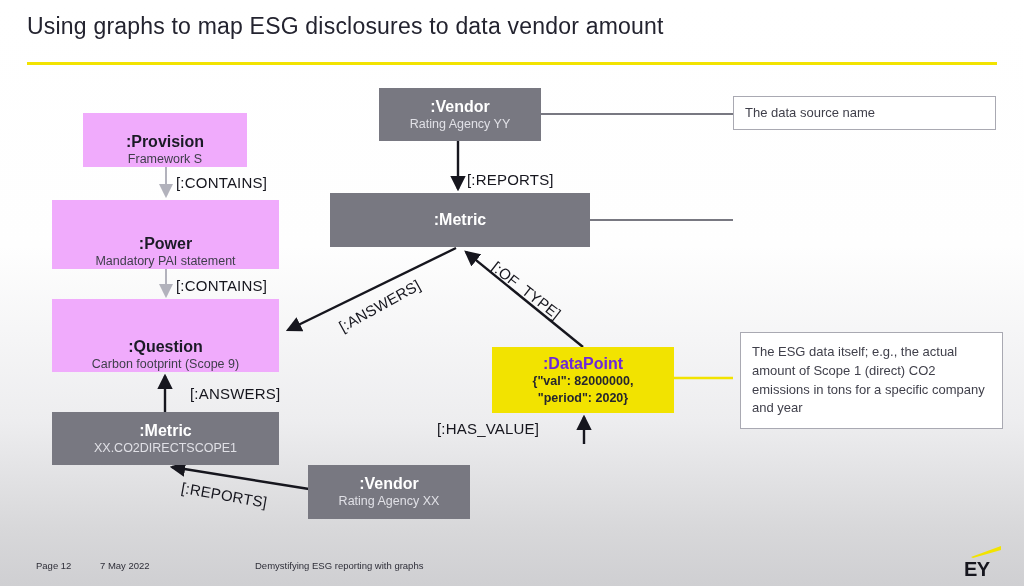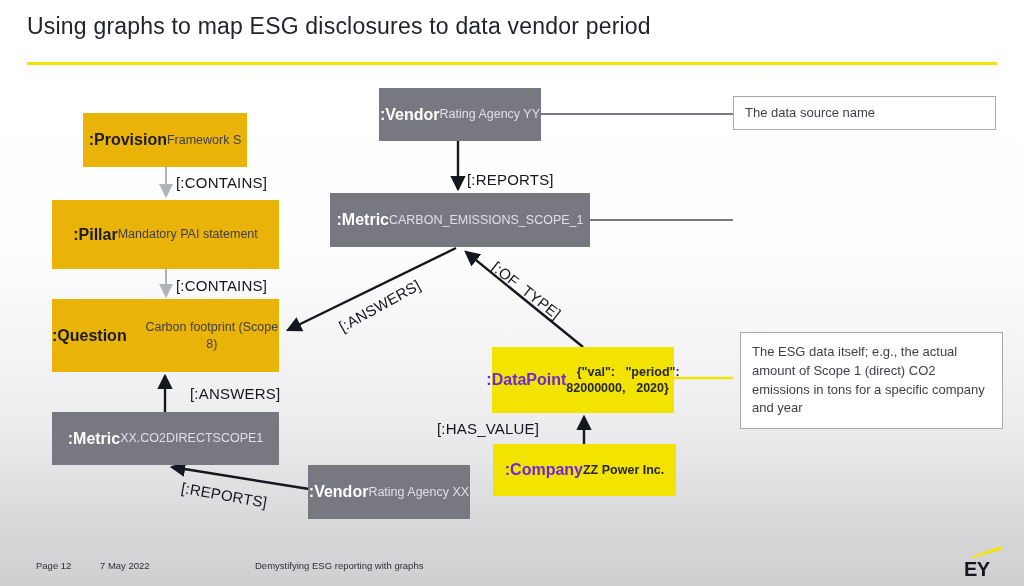--- a/index.html
+++ b/index.html
@@ -15,26 +15,26 @@
   .title {
     position:absolute; left:27px; top:13px; width:940px;
     font-size:23px; font-weight:400; color:#23232f; letter-spacing:0.2px;
   }
   .title-rule {
     position:absolute; left:27px; top:62px; width:970px; height:3px;
   }
   svg.overlay { position:absolute; left:0; top:0; pointer-events:none; }
 
   .node {
-    position:absolute; display:flex; flex-direction:row;
+    position:absolute; display:flex; flex-direction:column;
     justify-content:center; align-items:center; text-align:center;
   }
   .node .nlabel { font-size:16px; font-weight:700; line-height:1.2; }
   .node .nsub   { font-size:12.5px; line-height:1.3; }
-  .node.light { background:#eab308; }
+  .node.light { background:#f0abfc;justify-content:flex-end; }
   .node.light .nlabel { color:#1b1b26; }
   .node.light .nsub   { color:#3e3e4a; }
   .node.dark { background:#787881; }
   .node.dark .nlabel { color:#ffffff; }
   .node.dark .nsub   { color:#e0e0e6; }
   .node.yellow { background:#f2e300; }
   .node.yellow .nlabel { color:#6d28d9; }
   .node.yellow .nsub   { color:#26262e; font-weight:600; }
 
   .elabel {
@@ -52,21 +52,21 @@
   .footer-text { position:absolute; top:560px; font-size:9.5px; color:#2e2e38; }
   .ey-logo { position:absolute; left:964px; top:546px; width:40px; text-align:left; }
   .ey-logo .beam { display:block; margin-left:7px; }
   .ey-logo .ey-word { font-size:20px; font-weight:700; color:#16161e; line-height:1; letter-spacing:-0.5px; margin-top:1px; }
 </style>
 </head>
 <body>
 
 <div class="slide">
 
-  <div class="title">Using graphs to map ESG disclosures to data vendor period</div>
+  <div class="title">Using graphs to map ESG disclosures to data vendor amount</div>
   <div class="title-rule" style="background:#f2e300;"></div>
 
   <svg class="overlay" width="1024" height="586" viewBox="0 0 1024 586">
     <defs>
       <marker id="mD" viewBox="0 0 10 10" refX="8.5" refY="5" markerWidth="6.5" markerHeight="6.5" orient="auto">
         <path d="M0,0 L10,5 L0,10 z" fill="#16161e"></path>
       </marker>
       <marker id="mL" viewBox="0 0 10 10" refX="8.5" refY="5" markerWidth="7" markerHeight="7" orient="auto">
         <path d="M0,0 L10,5 L0,10 z" fill="#b2b2bc"></path>
       </marker>
@@ -92,59 +92,54 @@
     <line x1="590" y1="220" x2="733" y2="220" stroke="#787881" stroke-width="2"></line>
     <line x1="674" y1="378" x2="733" y2="378" stroke="#f2e300" stroke-width="2.5"></line>
   </svg>
 
   <div class="node light" style="left:83px;top:113px;width:164px;height:54px;">
     <div class="nlabel">:Provision</div>
     <div class="nsub">Framework S</div>
   </div>
 
   <div class="node light" style="left:52px;top:200px;width:227px;height:69px;">
-    <div class="nlabel">:Pillar</div>
+    <div class="nlabel">:Power</div>
     <div class="nsub">Mandatory PAI statement</div>
   </div>
 
-  <div class="node light" style="left:52px;top:299px;width:227px;height:73px;gap:18px;">
+  <div class="node light" style="left:52px;top:299px;width:227px;height:73px;">
     <div class="nlabel">:Question</div>
-    <div class="nsub">Carbon footprint (Scope 8)</div>
+    <div class="nsub">Carbon footprint (Scope 9)</div>
   </div>
 
   <div class="node dark" style="left:52px;top:412px;width:227px;height:53px;">
     <div class="nlabel">:Metric</div>
     <div class="nsub">XX.CO2DIRECTSCOPE1</div>
   </div>
 
   <div class="node dark" style="left:379px;top:88px;width:162px;height:53px;">
     <div class="nlabel">:Vendor</div>
     <div class="nsub">Rating Agency YY</div>
   </div>
 
   <div class="node dark" style="left:330px;top:193px;width:260px;height:54px;">
     <div class="nlabel">:Metric</div>
-    <div class="nsub">CARBON_EMISSIONS_SCOPE_1</div>
   </div>
 
   <div class="node dark" style="left:308px;top:465px;width:162px;height:54px;">
     <div class="nlabel">:Vendor</div>
     <div class="nsub">Rating Agency XX</div>
   </div>
 
   <div class="node yellow" style="left:492px;top:347px;width:182px;height:66px;">
     <div class="nlabel">:DataPoint</div>
     <div class="nsub">{"val": 82000000,</div>
     <div class="nsub">"period": 2020}</div>
   </div>
 
-  <div class="node yellow" style="left:493px;top:444px;width:183px;height:52px;">
-    <div class="nlabel">:Company</div>
-    <div class="nsub">ZZ Power Inc.</div>
-  </div>
 
   <div class="elabel" style="left:176px;top:174px;">[:CONTAINS]</div>
   <div class="elabel" style="left:176px;top:277px;">[:CONTAINS]</div>
   <div class="elabel" style="left:467px;top:171px;">[:REPORTS]</div>
   <div class="elabel rot" style="left:336px;top:320px;transform:rotate(-29deg);">[:ANSWERS]</div>
   <div class="elabel rot" style="left:499px;top:258px;transform:rotate(38deg);">[:OF_TYPE]</div>
   <div class="elabel" style="left:190px;top:385px;">[:ANSWERS]</div>
   <div class="elabel rot" style="left:183px;top:479px;transform:rotate(10deg);">[:REPORTS]</div>
   <div class="elabel" style="left:437px;top:420px;">[:HAS_VALUE]</div>
 

